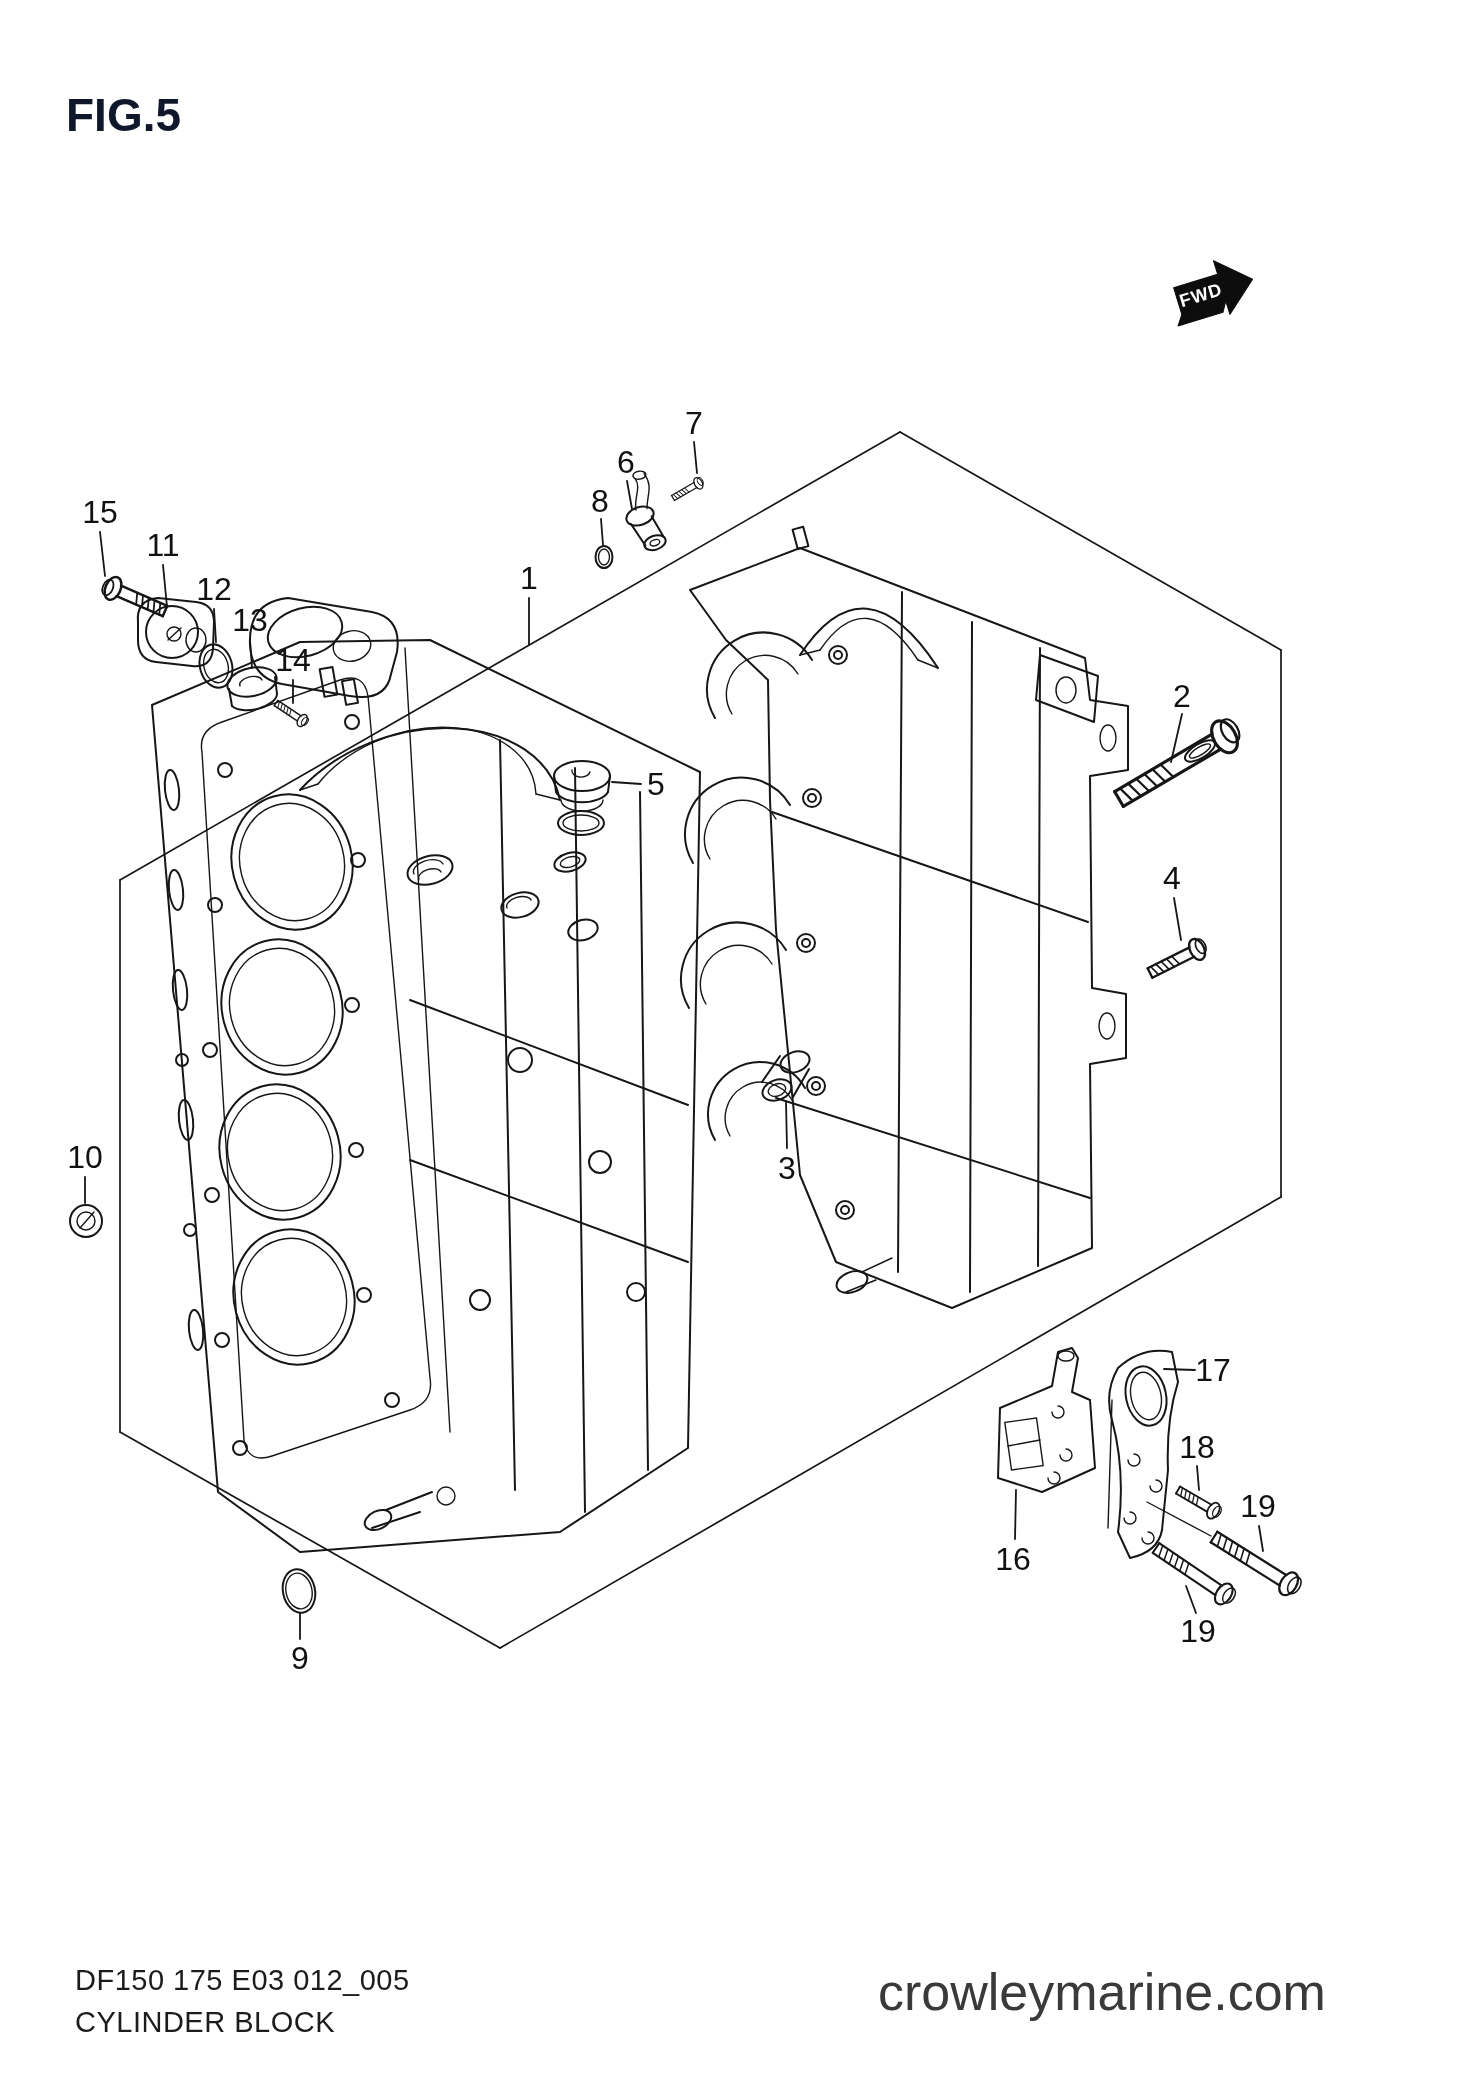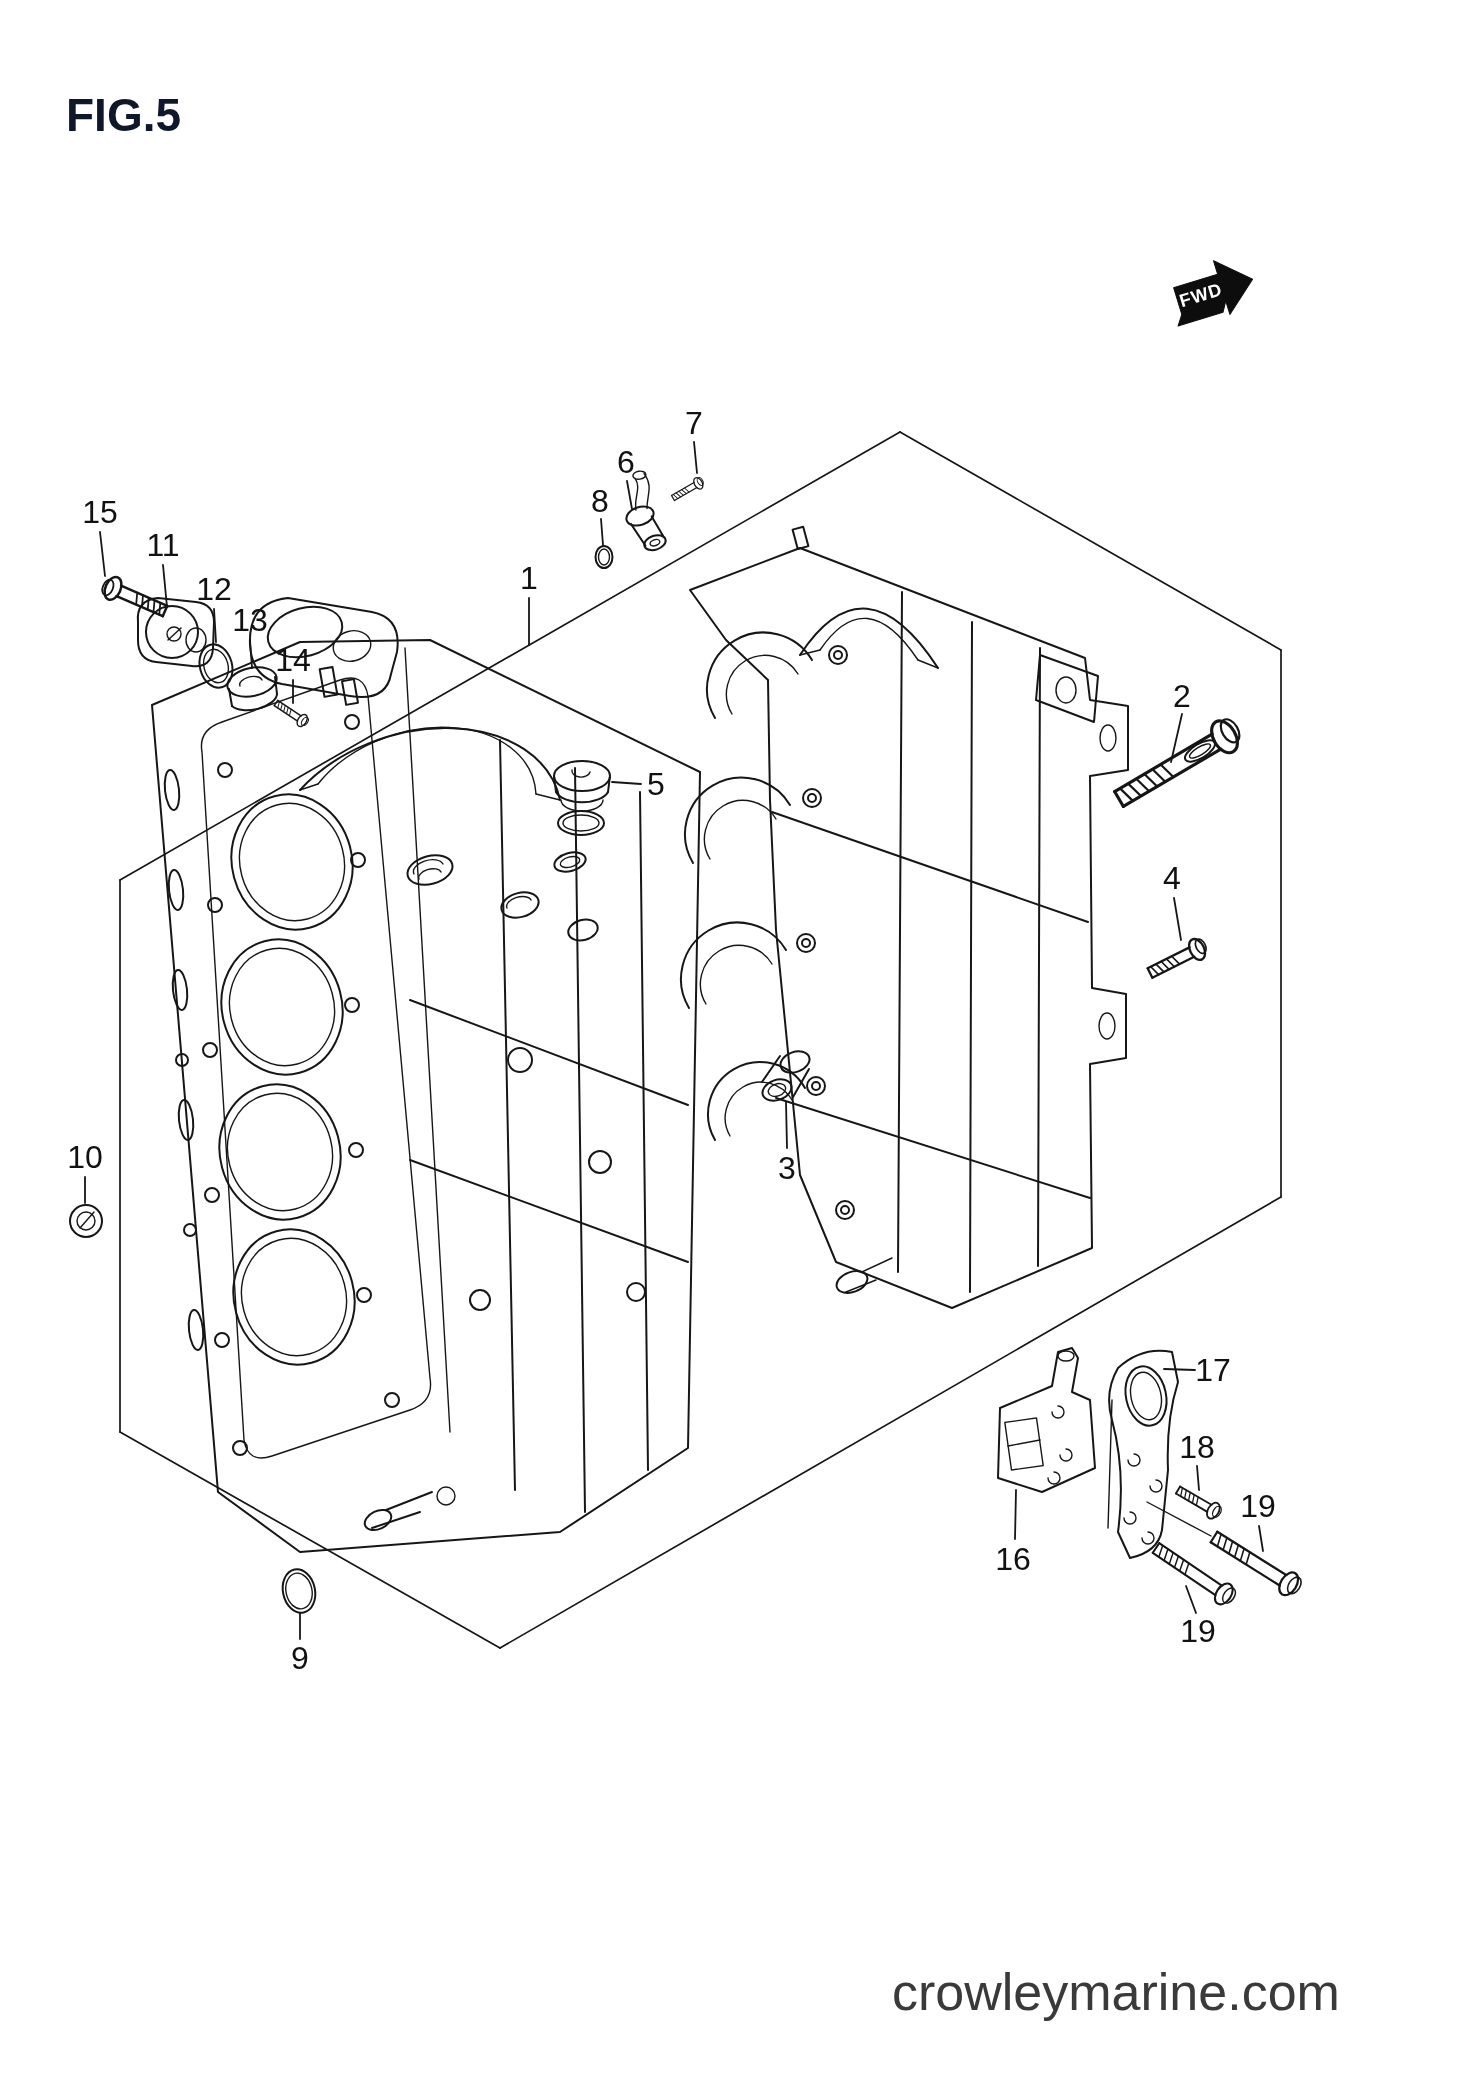--- a/index.html
+++ b/index.html
@@ -6,21 +6,21 @@
   .page{position:relative;width:1481px;height:2098px;background:#fff;overflow:hidden;
         font-family:"Liberation Sans",sans-serif;}
   .watermark{position:absolute;left:92px;top:948px;width:1320px;z-index:0;
              font-size:182px;letter-spacing:2px;color:#ececec;white-space:nowrap;
              font-family:"Liberation Sans",sans-serif;user-select:none;}
   #diagram{position:absolute;left:0;top:0;z-index:1;}
   .fig-title{position:absolute;left:66px;top:88px;z-index:2;font-size:46px;font-weight:bold;color:#0f172a;}
   .footer-left{position:absolute;left:75px;top:1964px;z-index:2;color:#1c1c1c;}
   .footer-code{font-size:29px;letter-spacing:.5px;}
   .footer-name{font-size:29px;margin-top:9px;letter-spacing:.5px;}
-  .footer-site{position:absolute;left:878px;top:1962px;z-index:2;font-size:52px;color:#3a3a3a;margin-left:14px;}
+  .footer-site{position:absolute;left:878px;top:1962px;z-index:2;font-size:52px;color:#3a3a3a;}
   
   path,line,ellipse,circle,rect,polyline{fill:none;stroke:#161616;stroke-width:2;
         stroke-linecap:round;stroke-linejoin:round;}
   .thin{stroke-width:1.4;}
   .frame{stroke-width:1.7;}
   .leader{stroke-width:1.8;}
   .callout{font-family:"Liberation Sans",sans-serif;font-size:32px;fill:#111;
            text-anchor:middle;dominant-baseline:central;stroke:none;}
   .fwd-shape{fill:#0d0d0d;stroke:#0d0d0d;stroke-width:1;}
   .fwd-text{fill:#ffffff;stroke:none;font-family:"Liberation Sans",sans-serif;
@@ -359,15 +359,19 @@
         <text x="1213" y="1370" class="callout">17</text>
         <line x1="1197" y1="1466" x2="1199" y2="1490" class="leader"></line>
         <text x="1197" y="1447" class="callout">18</text>
         <line x1="1259" y1="1526" x2="1263" y2="1551" class="leader"></line>
         <text x="1258" y="1506" class="callout">19</text>
         <line x1="1196" y1="1613" x2="1186" y2="1586" class="leader"></line>
         <text x="1198" y="1631" class="callout">19</text>
       </g>
   </svg>
 
+  <div class="footer-left">
+    <div class="footer-code">DF150 175 E03 012_005</div>
+    <div class="footer-name">CYLINDER BLOCK</div>
+  </div>
   <div class="footer-site">crowleymarine.com</div>
 
 </div>
 
 </body></html>

